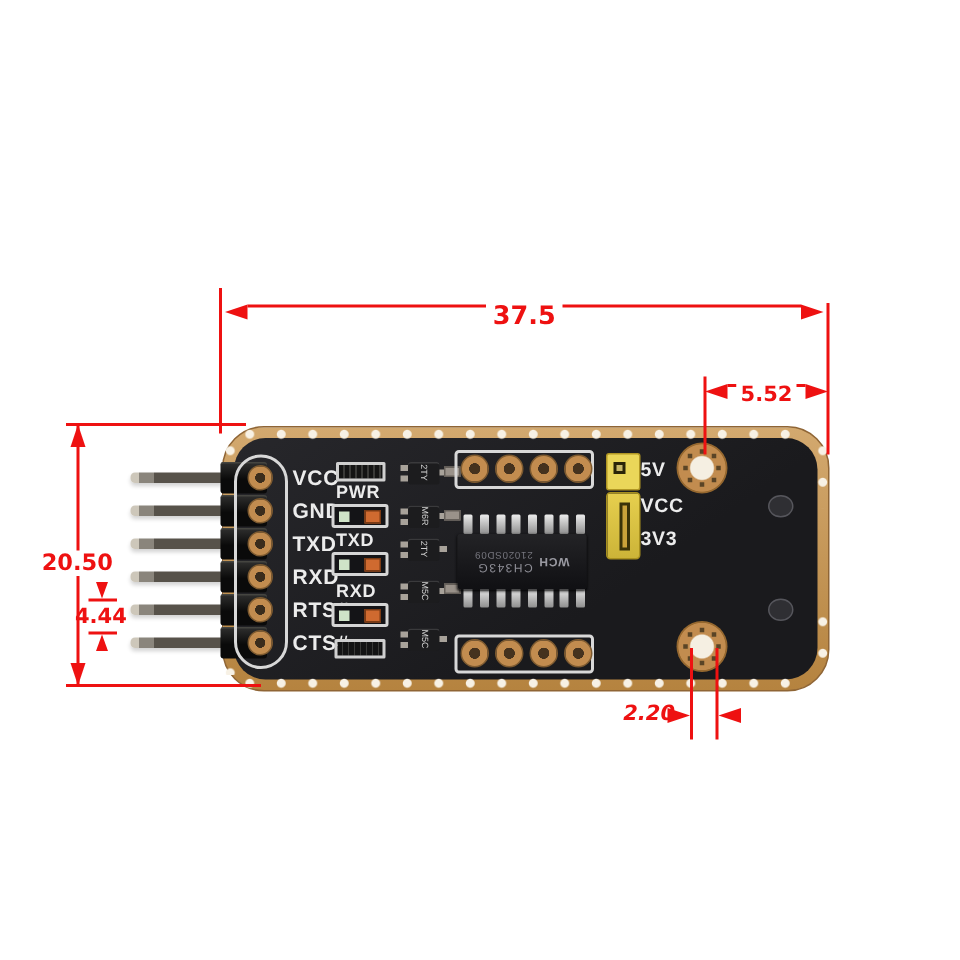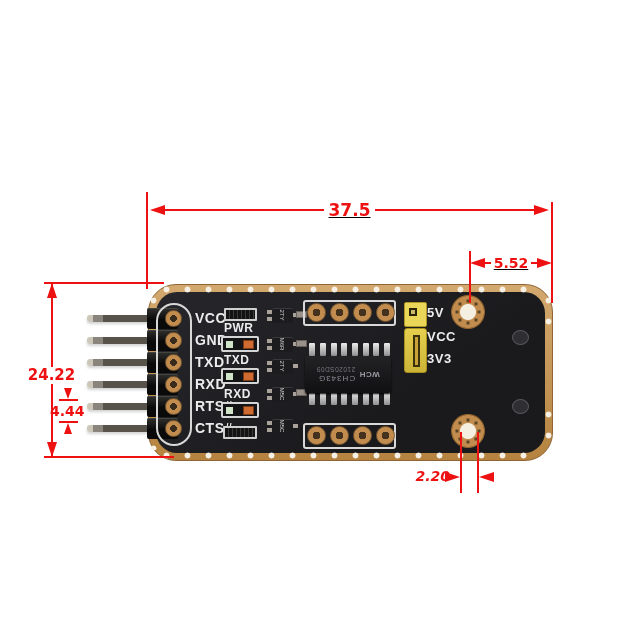--- a/index.html
+++ b/index.html
@@ -7,21 +7,21 @@
     --pcb:#1e1e21;
     --copper:#b9854c;
     --silk:#e9e9e9;
   }
   html,body{margin:0;padding:0;background:#ffffff;}
   #canvas{position:relative;width:640px;height:640px;background:#ffffff;overflow:hidden;
           font-family:"Liberation Sans",sans-serif;}
 
   
   .vline,.hline{position:absolute;background:var(--red);}
-  .dimflex{position:absolute;display:flex;align-items:center;text-decoration:underline;}
+  .dimflex{position:absolute;display:flex;align-items:flex-start;}
   .dimflex .ln{flex:1;height:2px;background:var(--red);}
   .dimflex .lbl{padding:0 5px;background:#fff;color:var(--red);font-weight:bold;line-height:1;
                 font-family:"DejaVu Sans",sans-serif;}
   .tri-l{width:0;height:0;border-top:5px solid transparent;border-bottom:5px solid transparent;border-right:15px solid var(--red);}
   .tri-r{width:0;height:0;border-top:5px solid transparent;border-bottom:5px solid transparent;border-left:15px solid var(--red);}
   .tri-u{position:absolute;width:0;height:0;border-left:5px solid transparent;border-right:5px solid transparent;border-bottom:15px solid var(--red);}
   .tri-d{position:absolute;width:0;height:0;border-left:5px solid transparent;border-right:5px solid transparent;border-top:15px solid var(--red);}
   .tri-u.sm{border-left-width:4px;border-right-width:4px;border-bottom-width:11px;}
   .tri-d.sm{border-left-width:4px;border-right-width:4px;border-top-width:11px;}
   .dimtext{position:absolute;color:var(--red);font-weight:bold;line-height:1;
@@ -303,21 +303,21 @@
     <span class="lbl" style="font-size:14px;padding:0 3px;">5.52</span>
     <span class="ln"></span>
       <span class="tri-r"></span>
   </div>
 
   <div class="hline" style="left:44px;top:282px;width:120px;height:2px;"></div>
   <div class="hline" style="left:44px;top:456px;width:130px;height:2px;"></div>
   <div class="vline" style="left:51px;top:283px;width:2px;height:174px;"></div>
   <span class="tri-u" style="left:47px;top:283px;"></span>
   <span class="tri-d" style="left:47px;top:442px;"></span>
-  <div class="dimtext" style="left:27px;top:367px;width:49px;text-align:center;font-size:15px;background:#fff;padding:1px 0;">24.22</div>
+  <div class="dimtext" style="left:27px;top:367px;width:49px;text-align:center;font-size:15px;background:#fff;padding:1px 0;">20.50</div>
 
   <span class="tri-d sm" style="left:64px;top:388px;"></span>
   <div class="hline" style="left:59px;top:399px;width:19px;height:2px;"></div>
   <div class="dimtext" style="left:50px;top:404px;font-size:14px;">4.44</div>
   <div class="hline" style="left:59px;top:421px;width:19px;height:2px;"></div>
   <span class="tri-u sm" style="left:64px;top:423px;"></span>
 
   <div class="vline" style="left:460px;top:432px;width:2px;height:61px;"></div>
   <div class="vline" style="left:477px;top:432px;width:2px;height:61px;"></div>
   <span class="tri-r" style="position:absolute;left:445px;top:472px;"></span>

